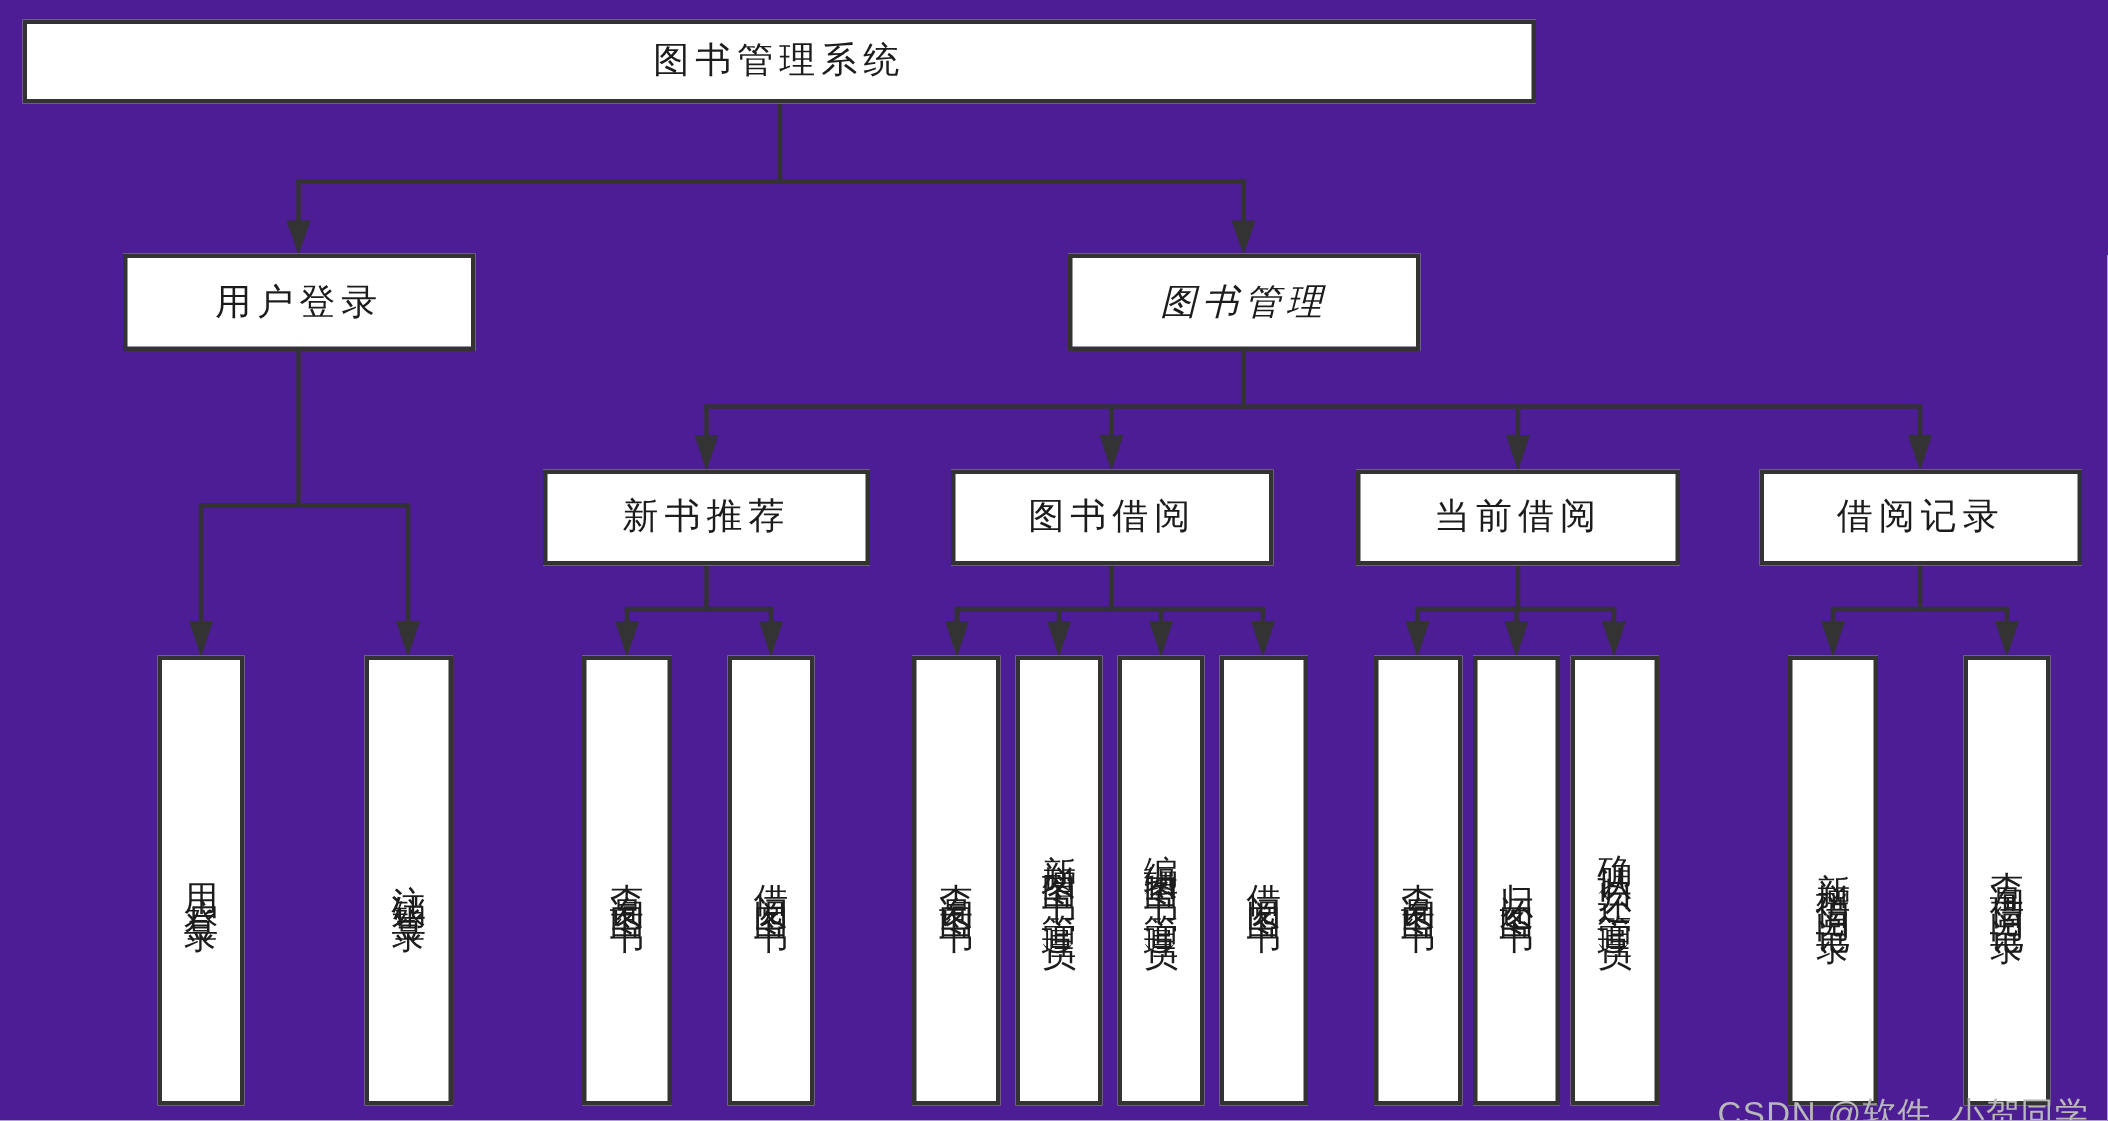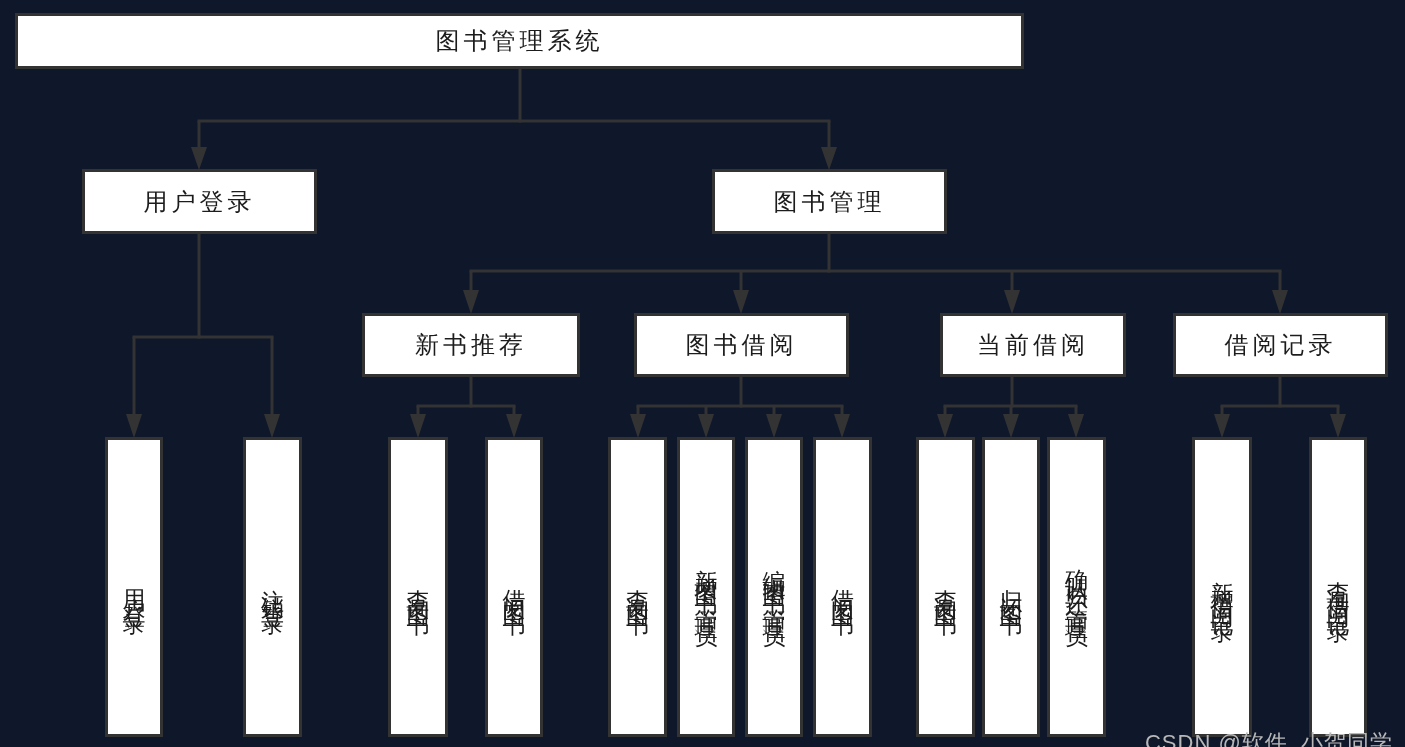--- a/index.html
+++ b/index.html
@@ -4,21 +4,21 @@
 <style>
   html, body {
     margin: 0;
     padding: 0;
     background: #ffffff;
   }
   .canvas {
     position: relative;
     width: 1405px;
     height: 747px;
-    background: #0f172a;
+    background: #4c1d95;
     font-family: "Liberation Sans", sans-serif;
     overflow: hidden;
   }
   .wires {
     position: absolute;
     left: 0;
     top: 0;
     width: 1405px;
     height: 747px;
     pointer-events: none;
@@ -138,31 +138,31 @@
     </g>
   </svg>
 
   <div class="box" style="left:15px; top:13px; width:1009px; height:56px;">
     <span class="hlabel">图书管理系统</span>
   </div>
 
   <div class="box" style="left:82px; top:169px; width:235px; height:65px;">
     <span class="hlabel">用户登录</span>
   </div>
-  <div class="box" style="left:712px; top:169px; width:235px; height:65px;">
+  <div class="box" style="left:712px; top:169px; width:235px; height:65px;font-style:italic;">
     <span class="hlabel">图书管理</span>
   </div>
 
   <div class="box" style="left:362px; top:313px; width:218px; height:64px;">
     <span class="hlabel">新书推荐</span>
   </div>
   <div class="box" style="left:634px; top:313px; width:215px; height:64px;">
     <span class="hlabel">图书借阅</span>
   </div>
-  <div class="box" style="left:904px; top:313px; width:186px; height:64px;margin-left:36px;">
+  <div class="box" style="left:904px; top:313px; width:216px; height:64px;">
     <span class="hlabel">当前借阅</span>
   </div>
   <div class="box" style="left:1173px; top:313px; width:215px; height:64px;">
     <span class="hlabel">借阅记录</span>
   </div>
 
   <div class="box leaf" style="left:105px; top:437px; width:58px; height:300px;">
     <span class="vlabel">用户登录</span>
   </div>
   <div class="box leaf" style="left:243px; top:437px; width:59px; height:300px;">

